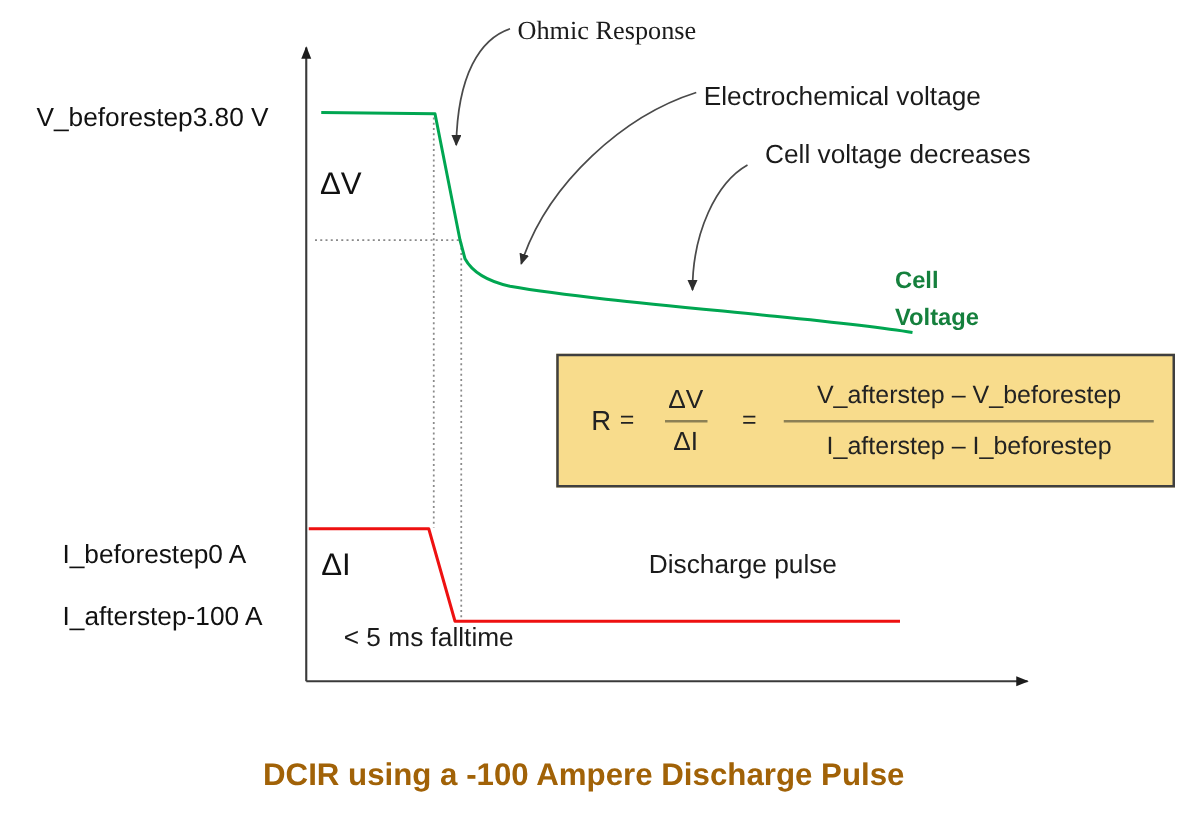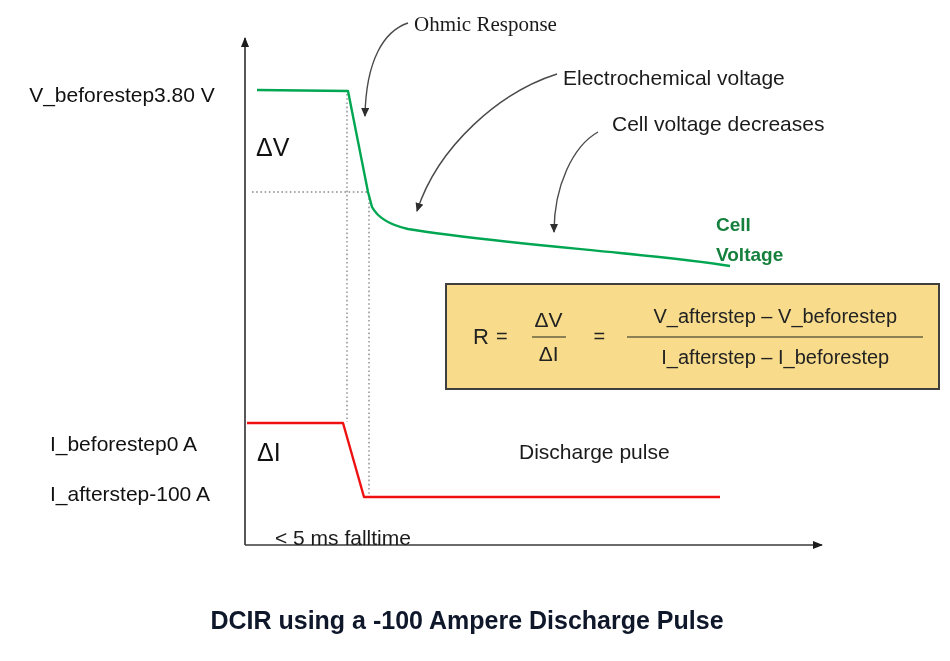--- a/index.html
+++ b/index.html
@@ -8,21 +8,21 @@
     font-family:"Liberation Sans", sans-serif;color:#1a1a1a;
   }
   .abs{position:absolute;white-space:nowrap;}
   svg.layer{position:absolute;left:0;top:0;}
   .lblrow{display:flex;justify-content:center;font-size:21px;line-height:22px;color:#111;}
   .delta{font-size:25px;line-height:26px;color:#111;}
   .anno{font-size:21px;line-height:27px;color:#1b1b1b;}
   .series-label{font-weight:bold;font-size:19px;}
   .series-label.green{color:#15803d;line-height:30px;}
   .series-label.red{color:#ee1111;line-height:27.5px;}
-  .title{font-weight:bold;font-size:25px;color:#0f172a;text-align:center;}
+  .title{font-weight:bold;font-size:25px;color:#a16207;text-align:center;}
   .formula-box{
     left:445px;top:283px;width:495px;height:107px;
     background:#f8dc8c;border:2px solid #3f3f3f;box-sizing:border-box;
     display:flex;align-items:center;padding-left:26px;
   }
   .f-lhs{font-size:22px;color:#222;}
   .f-eq{font-size:20px;color:#222;}
   .f-eq1{margin-left:7px;}
   .f-eq2{margin-left:28px;}
   .frac{display:inline-flex;flex-direction:column;align-items:center;}
@@ -79,21 +79,21 @@
 
   <div class="abs delta" style="left:256px;top:134px;">ΔV</div>
   <div class="abs delta" style="left:257px;top:439px;">ΔI</div>
 
   <div class="abs anno" style="left:414px;top:11px;font-family:Liberation Serif, serif;">Ohmic Response</div>
   <div class="abs anno" style="left:563px;top:64px;">Electrochemical voltage</div>
   <div class="abs anno" style="left:612px;top:110px;">
     <div>Cell voltage decreases</div>
   </div>
   <div class="abs anno" style="left:480px;top:438px;margin-left:39px;">Discharge pulse</div>
-  <div class="abs anno" style="left:275px;top:524px;">&lt; 5 ms falltime</div>
+  <div class="abs anno" style="left:275px;top:497px;">&lt; 5 ms falltime</div>
 
   <div class="abs series-label green" style="left:716px;top:210px;">
     <div>Cell</div>
     <div>Voltage</div>
   </div>
 
   <div class="abs formula-box">
     <span class="f-lhs">R</span>
     <span class="f-eq f-eq1">=</span>
     <span class="frac frac-small">

